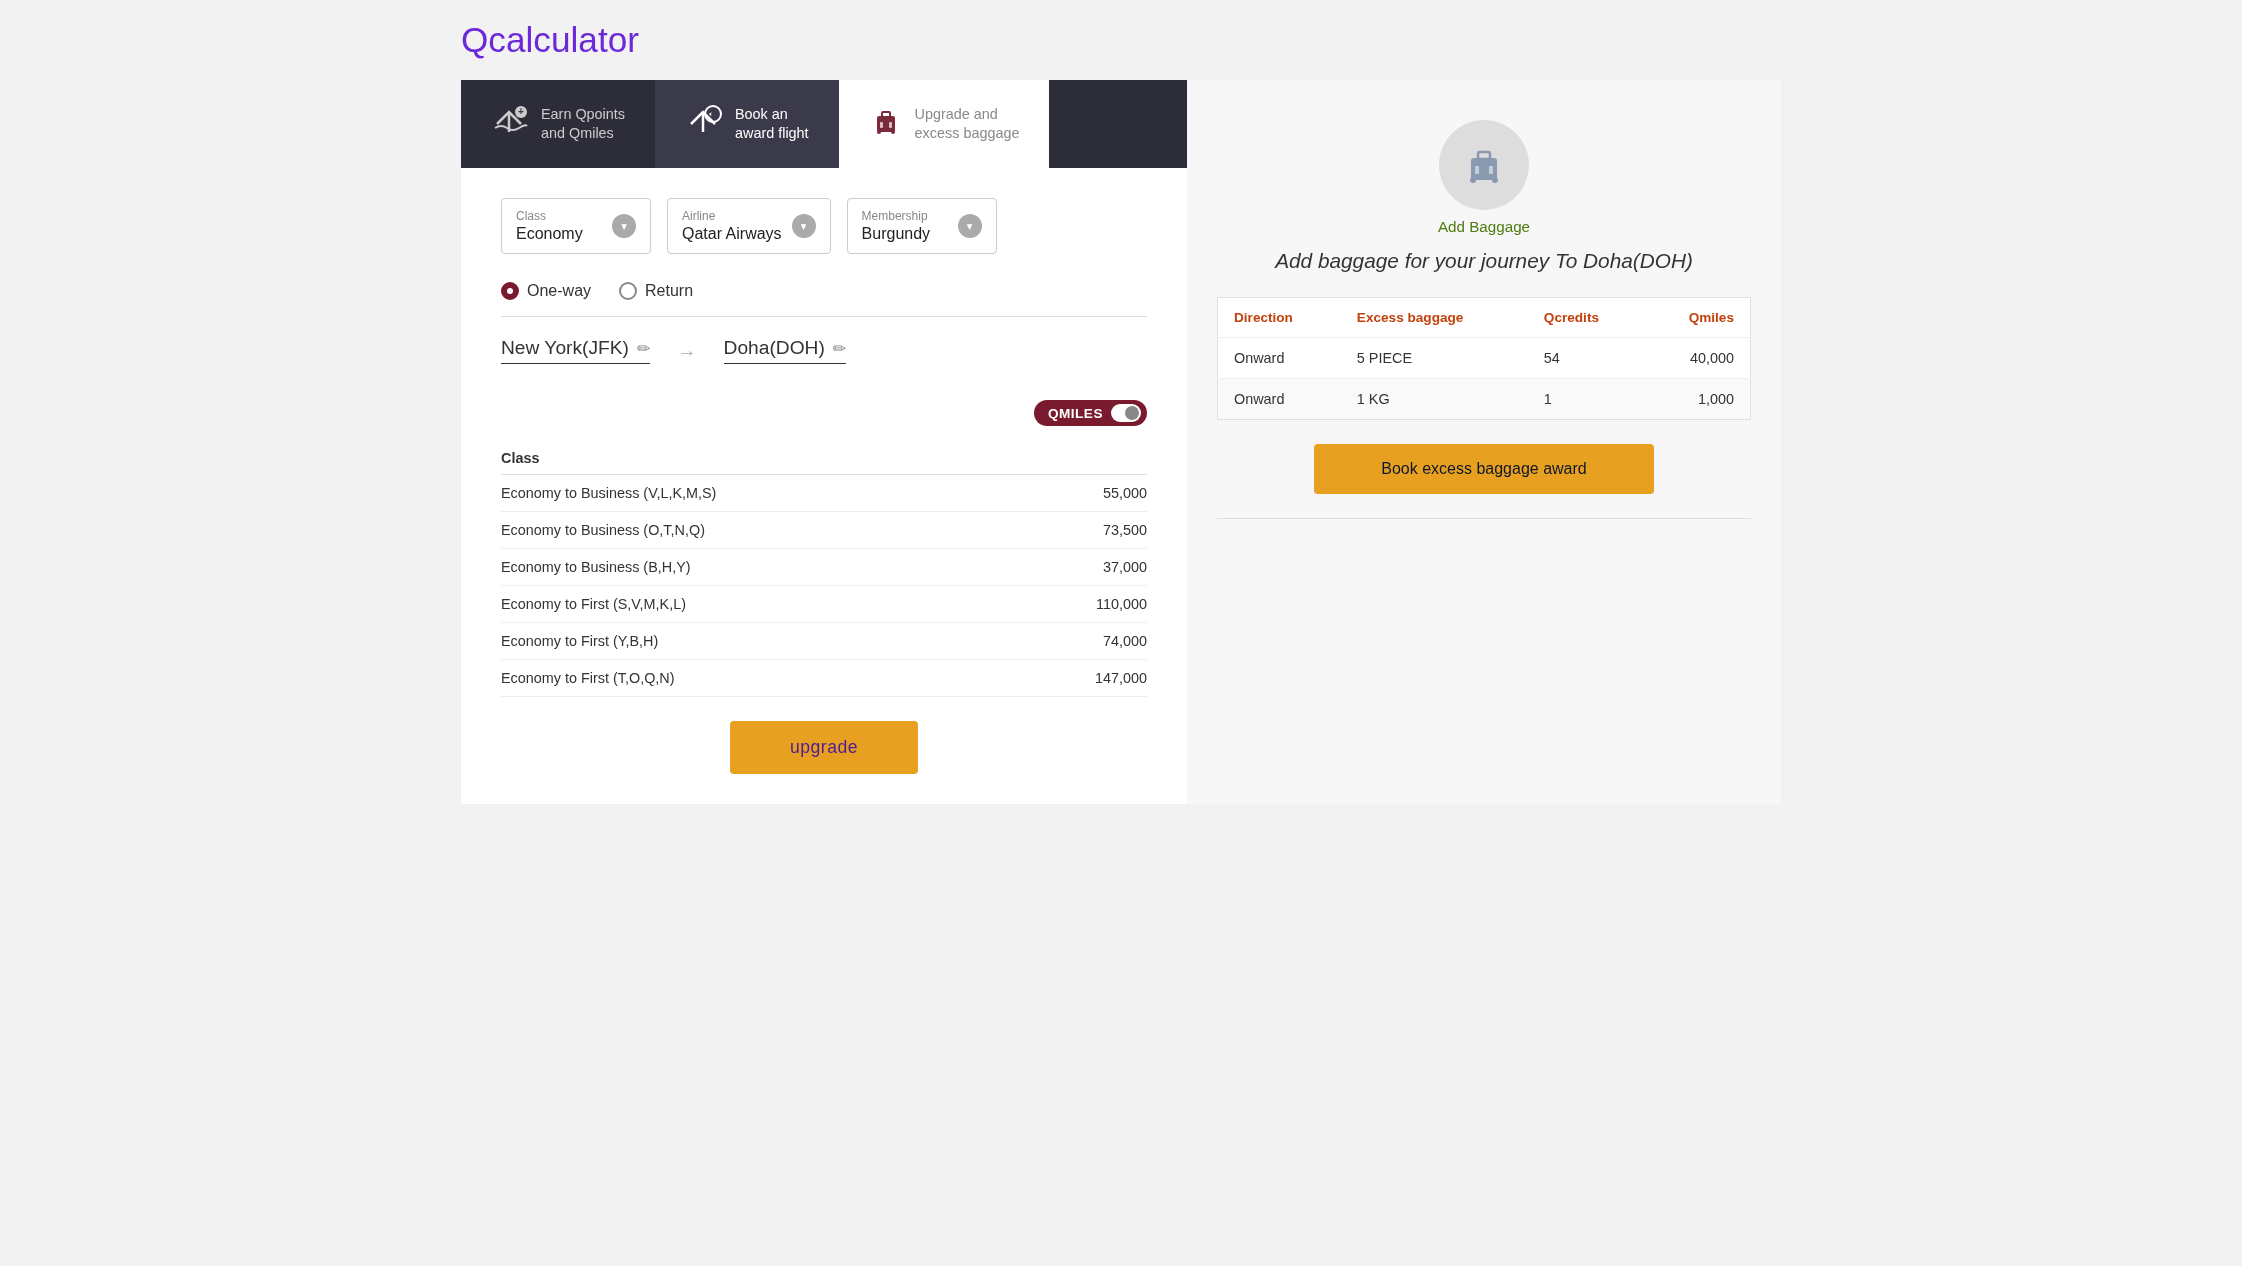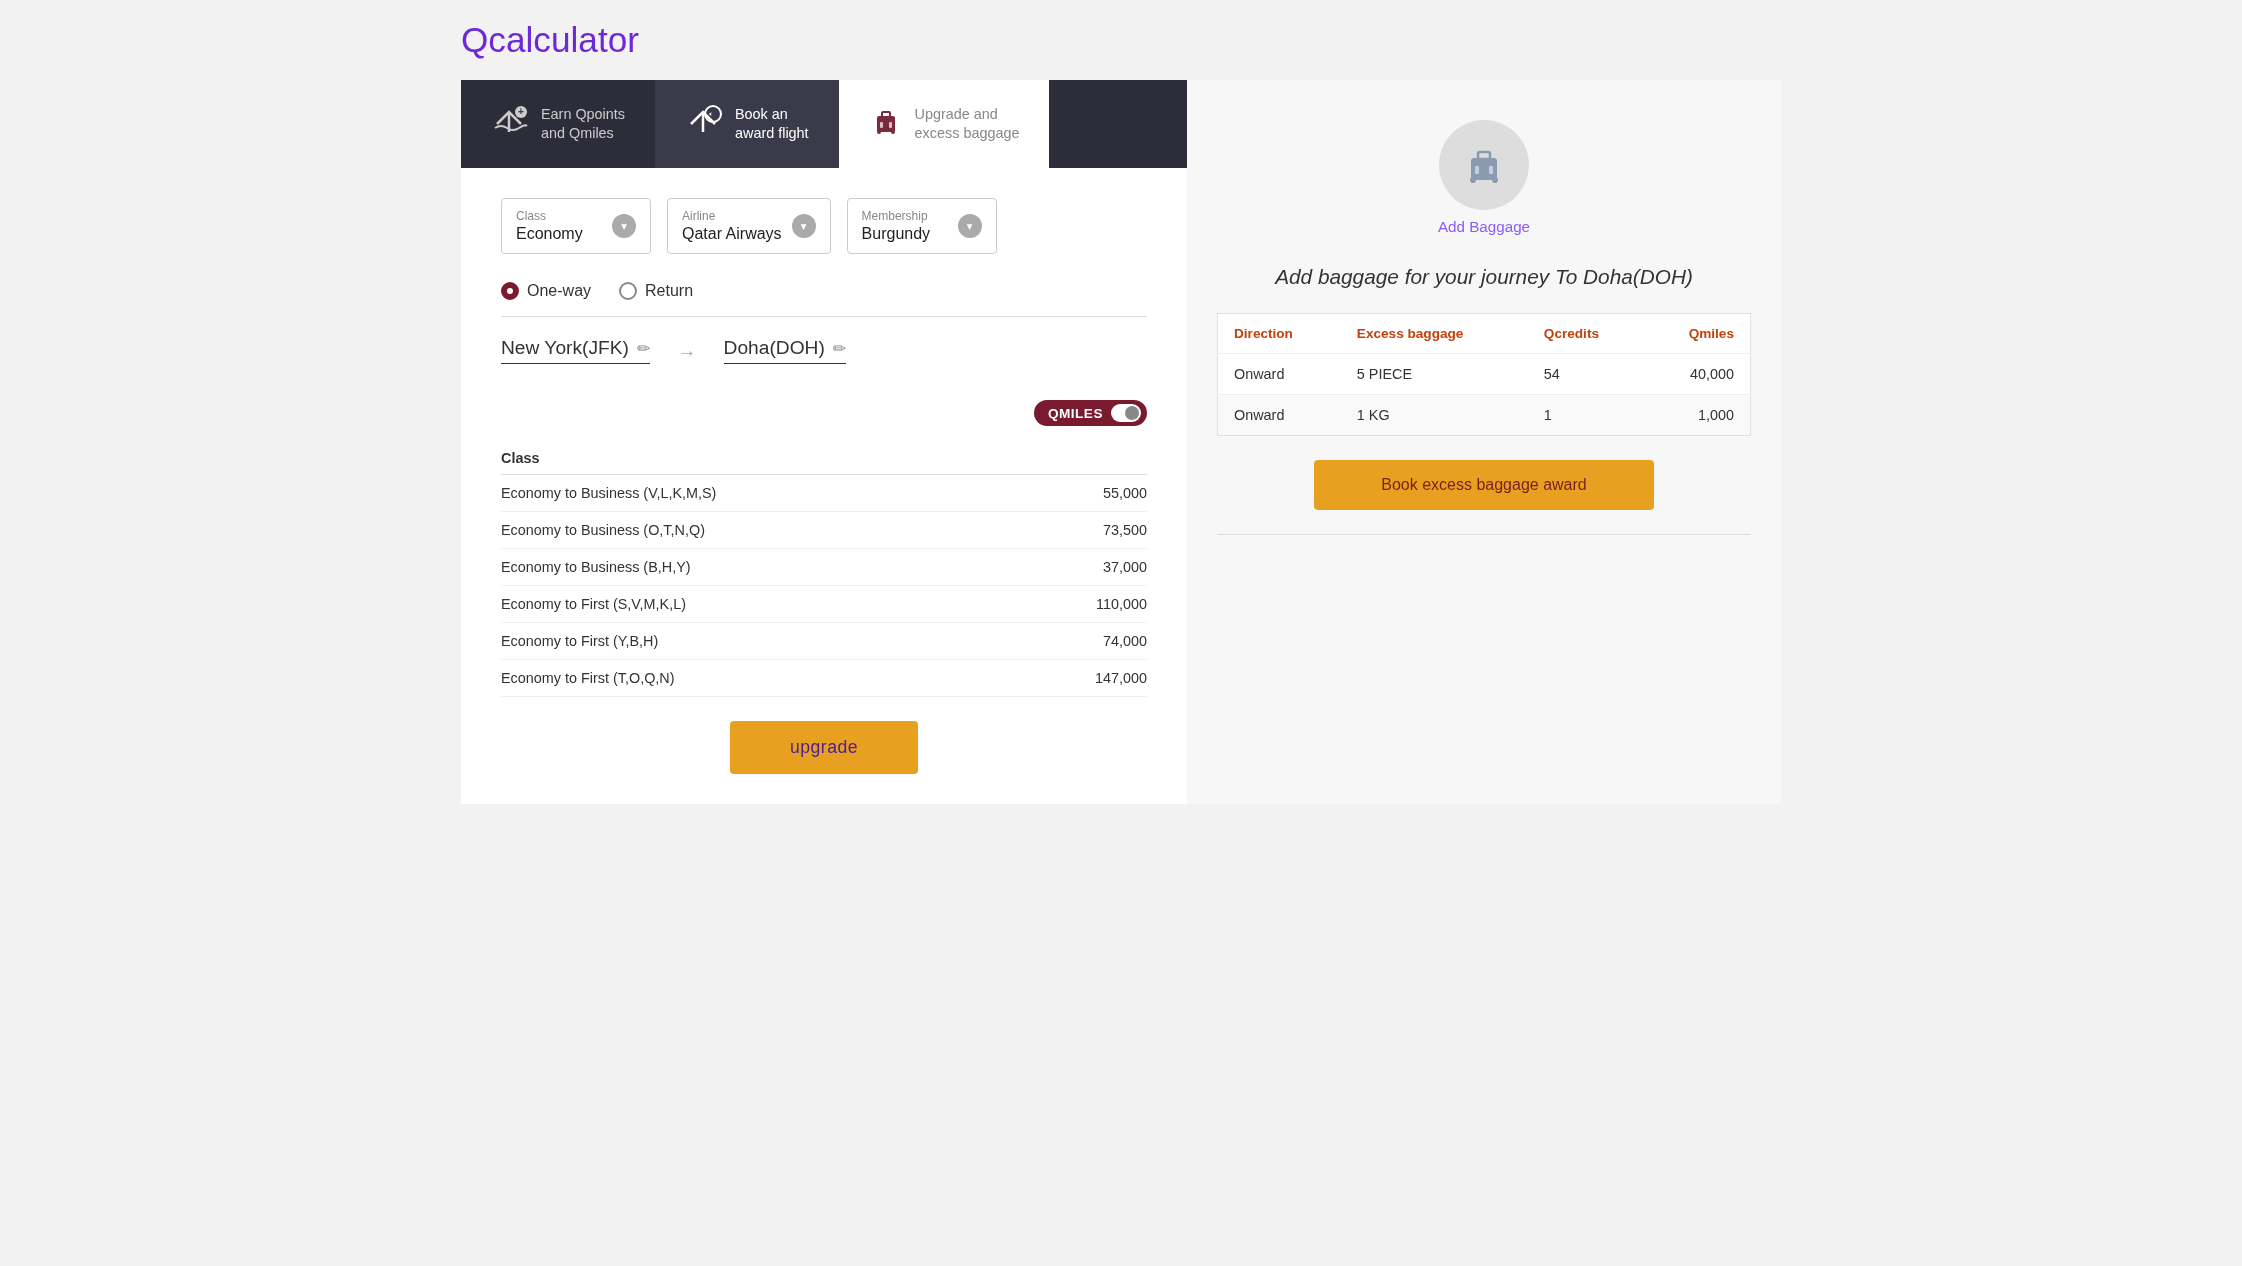--- a/index.html
+++ b/index.html
@@ -279,23 +279,23 @@
       width: 90px;
       height: 90px;
       background: #ddd;
       border-radius: 50%;
       display: flex;
       align-items: center;
       justify-content: center;
       margin-bottom: 8px;
     }
     .add-baggage-label {
-      color: #8b5cf6;
+      color: #4d7c0f;
       font-size: 0.95rem;
-      margin-bottom: 30px;
+      margin-bottom: 14px;
     }
     .baggage-heading {
       font-size: 1.3rem;
       color: #333;
       text-align: center;
       margin-bottom: 24px;
       font-weight: 400;
       font-style: italic;
     }
     
@@ -324,21 +324,21 @@
       border-top: 1px solid #eee;
     }
     .baggage-table td.right {
       text-align: right;
     }
     .baggage-table tr:nth-child(even) {
       background: #f9f9f9;
     }
     .book-baggage-btn {
       background: #e8a020;
-      color: #7f1d1d;
+      color: #0f172a;
       border: none;
       border-radius: 4px;
       padding: 16px 28px;
       font-size: 1rem;
       font-weight: 500;
       cursor: pointer;
       width: 100%;
       max-width: 340px;
     }
     .divider-line {

